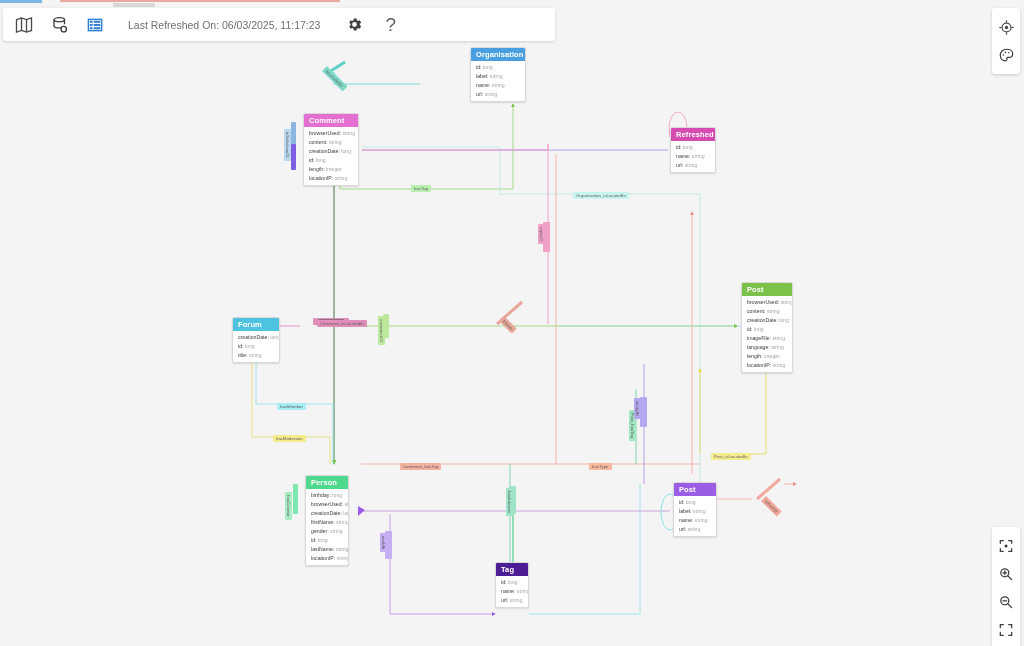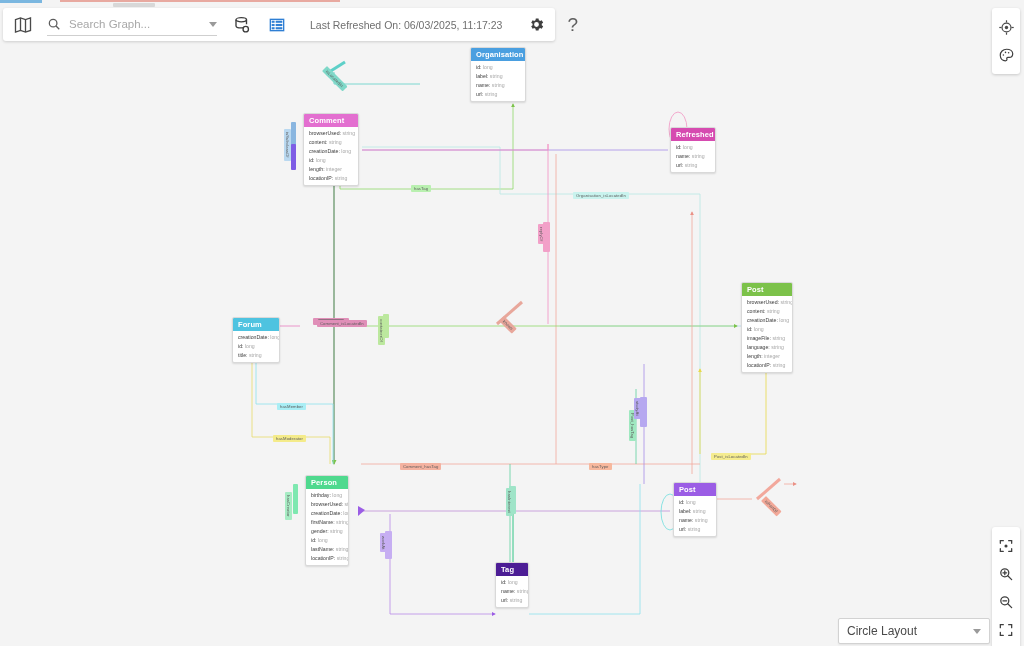--- a/index.html
+++ b/index.html
@@ -109,30 +109,20 @@
   <div class="toolbar">
 
     <div class="tb-icon map-icon">
       <svg viewBox="0 0 24 24" width="20" height="20" fill="none" stroke="#4a4a4a" stroke-width="1.6">
         <path d="M3 5.5 L9 3.5 L15 5.5 L21 3.5 L21 18.5 L15 20.5 L9 18.5 L3 20.5 Z"></path>
         <line x1="9" y1="3.5" x2="9" y2="18.5"></line>
         <line x1="15" y1="5.5" x2="15" y2="20.5"></line>
       </svg>
     </div>
 
-    <div class="search-wrap">
-      <span class="search-ico">
-        <svg viewBox="0 0 24 24" width="14" height="14" fill="none" stroke="#5c5c5c" stroke-width="2.2">
-          <circle cx="10.5" cy="10.5" r="6.5"></circle>
-          <line x1="15.5" y1="15.5" x2="21" y2="21"></line>
-        </svg>
-      </span>
-      <input class="search-input" type="text" placeholder="Search Graph..." style="">
-      <span class="caret-down"></span>
-    </div>
 
     <div class="tb-icon db-icon">
       <svg viewBox="0 0 24 24" width="18" height="18" fill="none" stroke="#3c3c3c" stroke-width="1.8">
         <ellipse cx="11" cy="5" rx="7" ry="2.8"></ellipse>
         <path d="M4 5 L4 13 C4 14.6 7.1 15.9 11 15.9 C12 15.9 13 15.8 13.8 15.6"></path>
         <path d="M18 5 L18 11"></path>
         <circle cx="17" cy="17.5" r="3.6"></circle>
       </svg>
     </div>
 
@@ -208,24 +198,20 @@
     <div class="ctrl-btn">
       <svg viewBox="0 0 24 24" width="16" height="16" fill="none" stroke="#3f3f3f" stroke-width="1.9" stroke-linecap="round">
         <path d="M3.5 8.5 V4 H8"></path>
           <path d="M16 4 H20.5 V8.5"></path>
         <path d="M20.5 15.5 V20 H16"></path>
           <path d="M8 20 H3.5 V15.5"></path>
       </svg>
     </div>
   </div>
 
-  <div class="layout-select">
-    <span>Circle Layout</span>
-    <span class="caret-down"></span>
-  </div>
 
   <div id="canvas">
     <svg class="edges">
       <defs>
         <marker id="ah-green" markerWidth="5" markerHeight="5" refX="4" refY="2.5" orient="auto">
           <path d="M0,0 L5,2.5 L0,5 z" fill="#7cc24a"></path>
           </marker>
         <marker id="ah-teal" markerWidth="5" markerHeight="5" refX="4" refY="2.5" orient="auto">
           <path d="M0,0 L5,2.5 L0,5 z" fill="#5ed0c8"></path>
           </marker>

